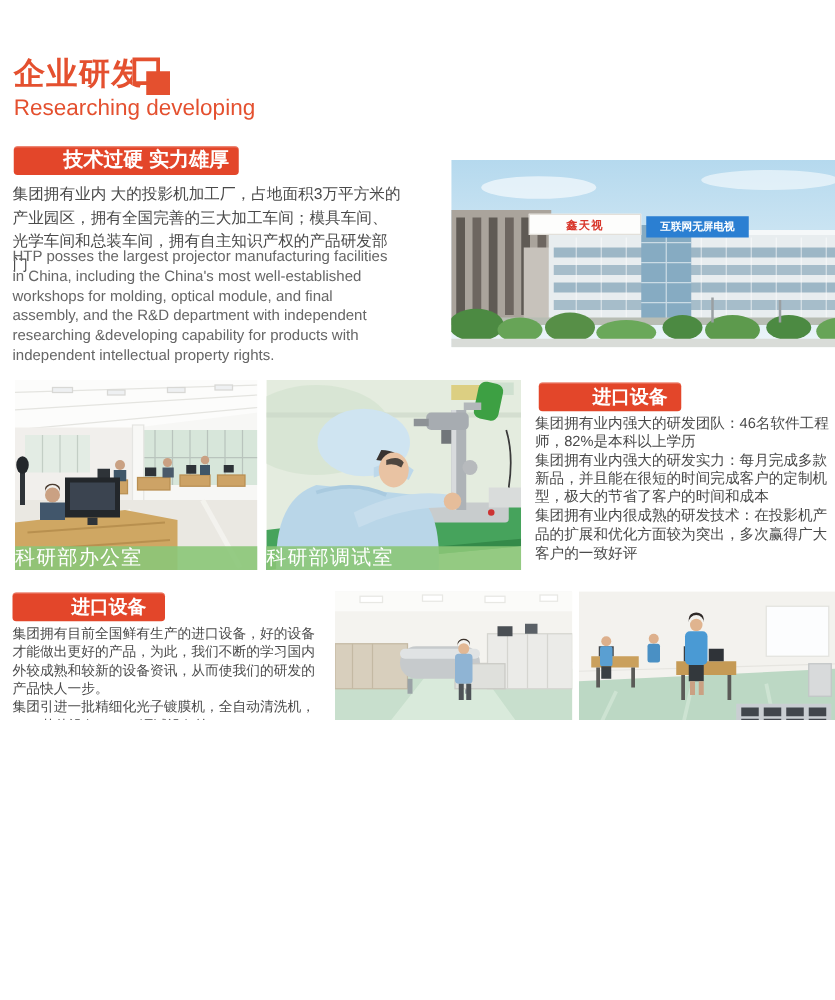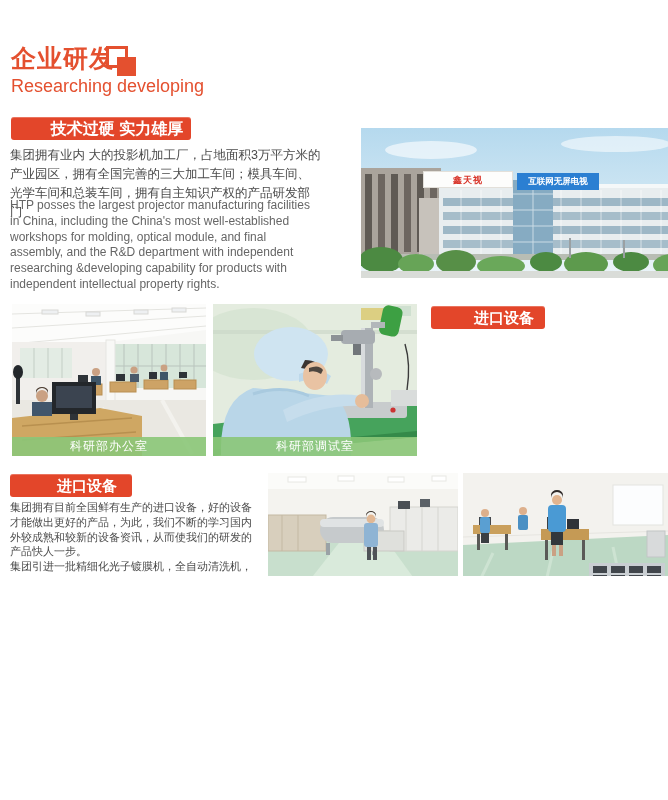--- a/index.html
+++ b/index.html
@@ -38,22 +38,22 @@
   .photo svg{display:block;}
   .ph-factory{left:325px;top:128px;width:343px;height:150px;padding-left:36px;}
   .ph-office{left:12px;top:304px;width:194px;height:152px;}
   .ph-test{left:213px;top:304px;width:204px;height:152px;}
   .ph-line{left:268px;top:473px;width:190px;height:122px;}
   .ph-workshop{left:463px;top:473px;width:205px;height:122px;}
   .ph-dark{left:268px;top:612px;width:190px;height:116px;}
   .ph-coat{left:463px;top:610px;width:205px;height:122px;}
 
   .caption-bar{position:absolute;left:0;right:0;bottom:0;height:19px;
-               background:rgba(139,199,120,.9);color:#fff;font-size:12px;
-               line-height:19px;text-align:center;letter-spacing:1px;}
+               background:rgba(139,199,120,.9);color:#fff;font-size:16px;
+               line-height:19px;text-align:left;letter-spacing:1px;}
 
   .sign-logo{position:absolute;left:98px;top:43px;width:90px;height:17px;background:#fdfdfc;
              border:1px solid #e3e0da;color:#d8352a;font-size:9px;font-weight:bold;
              line-height:17px;text-align:center;letter-spacing:1px;box-sizing:border-box;}
   .sign-banner{position:absolute;left:192px;top:45px;width:82px;height:17px;background:#2b7fd2;
                color:#fff;font-size:8.5px;font-weight:bold;line-height:17px;text-align:center;}
 
   
   .leaves{position:absolute;left:17px;top:646px;width:162px;height:102px;}
 
@@ -247,20 +247,25 @@
       <path d="M86 70 q20 -8 32 2 l-4 8 q-14 -8 -28 -2 z" fill="#bdd8ea"></path>
       <path d="M92 56 q14 0 20 12 l-8 6 q-8 -10 -16 -10 z" fill="#3a3330"></path>
       <ellipse cx="102" cy="72" rx="12" ry="14" fill="#e9c3a3"></ellipse>
       <path d="M96 64 q10 -4 14 2 l-2 4 q-6 -4 -12 -2 z" fill="#32302e" opacity=".85"></path>
       <path d="M40 90 Q70 80 96 92" stroke="#a9cadf" stroke-width="3" fill="none"></path>
     </svg>
     <div class="caption-bar">科研部调试室</div>
   </div>
 
   <div class="badge badge-team">进口设备</div>
+  <div class="team-text">
+    <p>集团拥有业内强大的研发团队：46名软件工程师，82%是本科以上学历</p>
+    <p>集团拥有业内强大的研发实力：每月完成多款新品，并且能在很短的时间完成客户的定制机型，极大的节省了客户的时间和成本</p>
+    <p>集团拥有业内很成熟的研发技术：在投影机产品的扩展和优化方面较为突出，多次赢得广大客户的一致好评</p>
+  </div>
 
   <div class="badge badge-equip">进口设备</div>
   <div class="equip-text">
     <p>集团拥有目前全国鲜有生产的进口设备，好的设备才能做出更好的产品，为此，我们不断的学习国内外较成熟和较新的设备资讯，从而使我们的研发的产品快人一步。</p>
     <p>集团引进一批精细化光子镀膜机，全自动清洗机，SMT芯片设备，RGB调试设备等</p>
   </div>
 
   <div class="photo ph-line">
     <svg width="190" height="122" viewBox="0 0 190 122">
       <rect width="190" height="122" fill="#f4f3ef"></rect>

